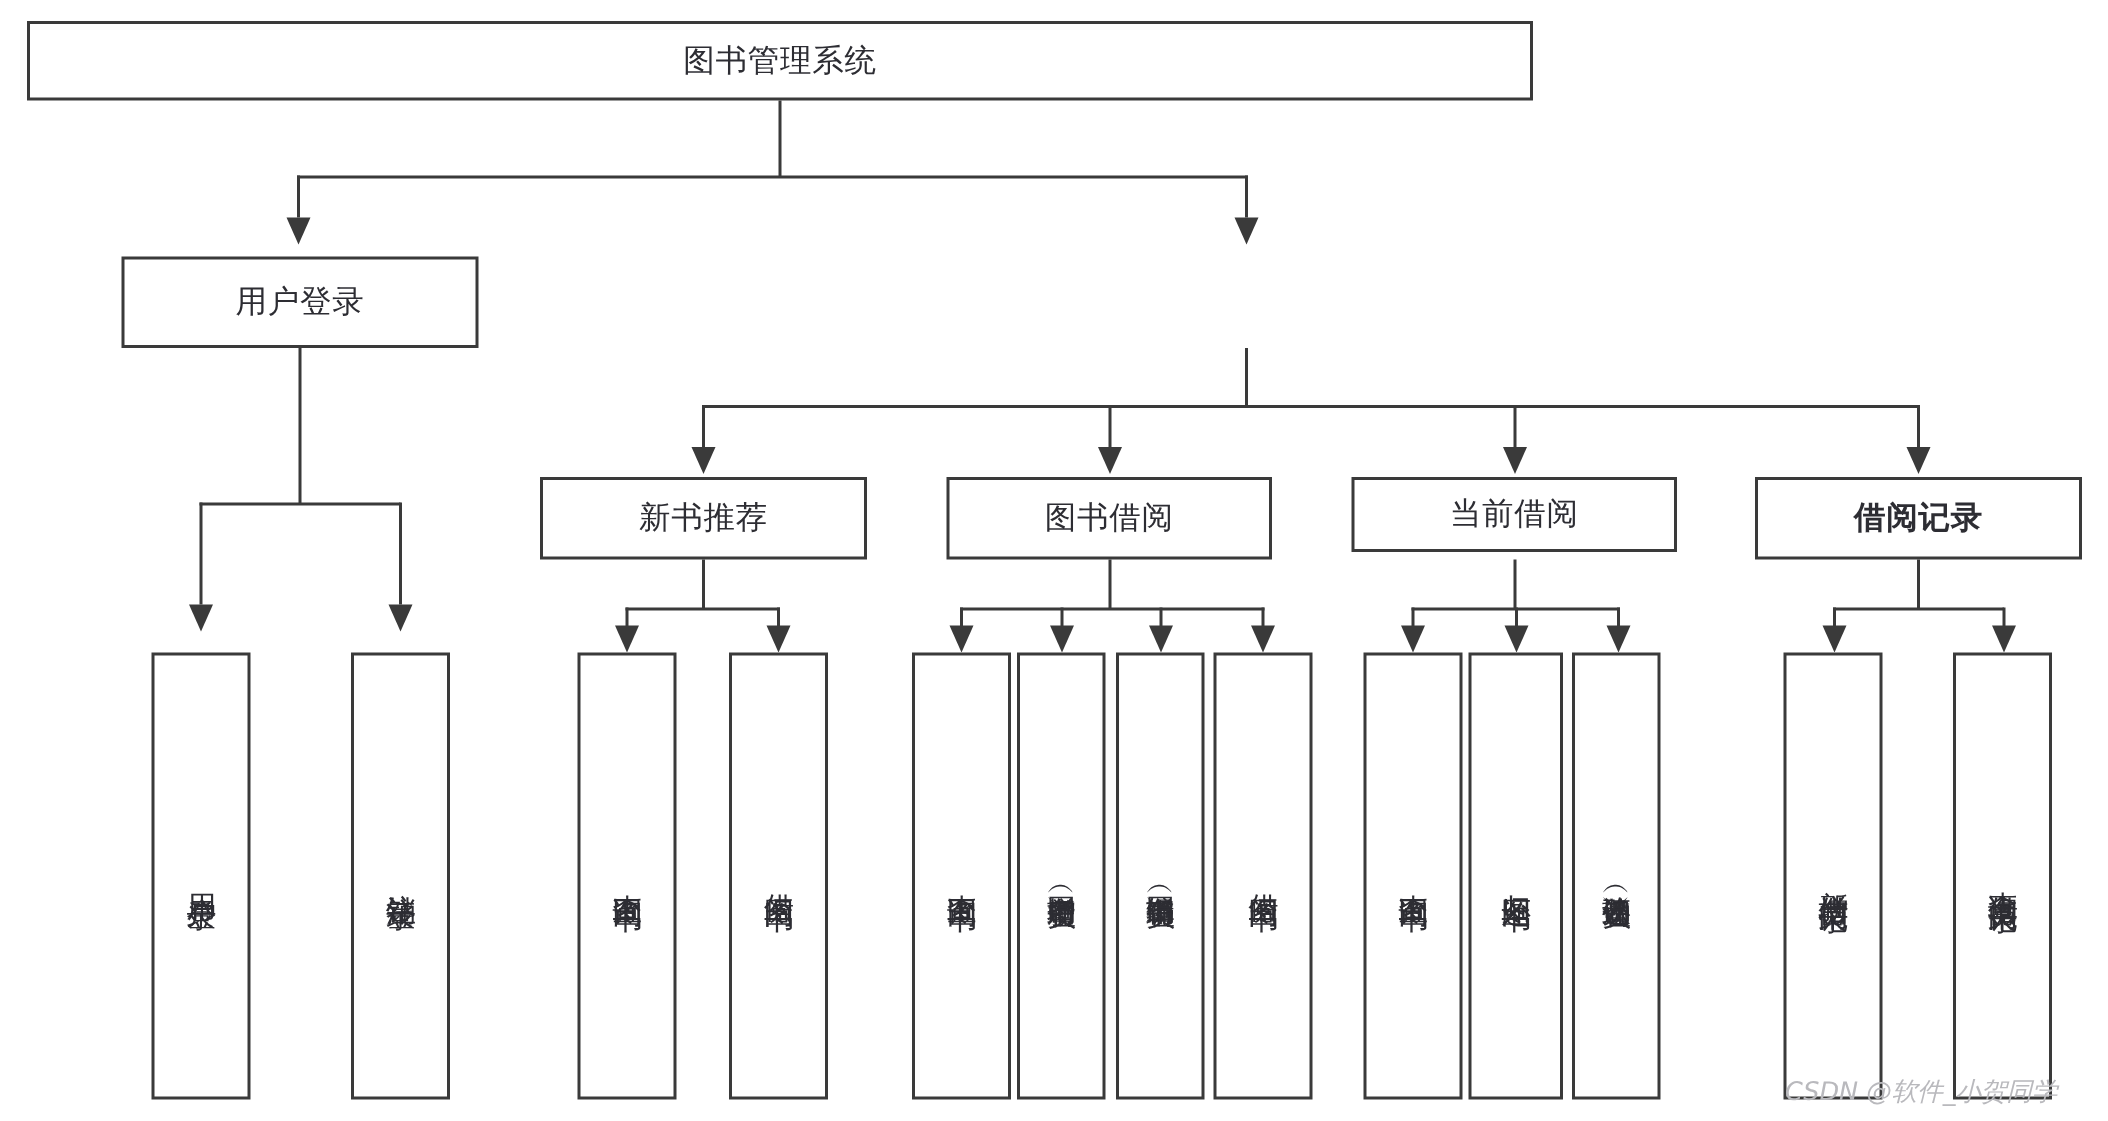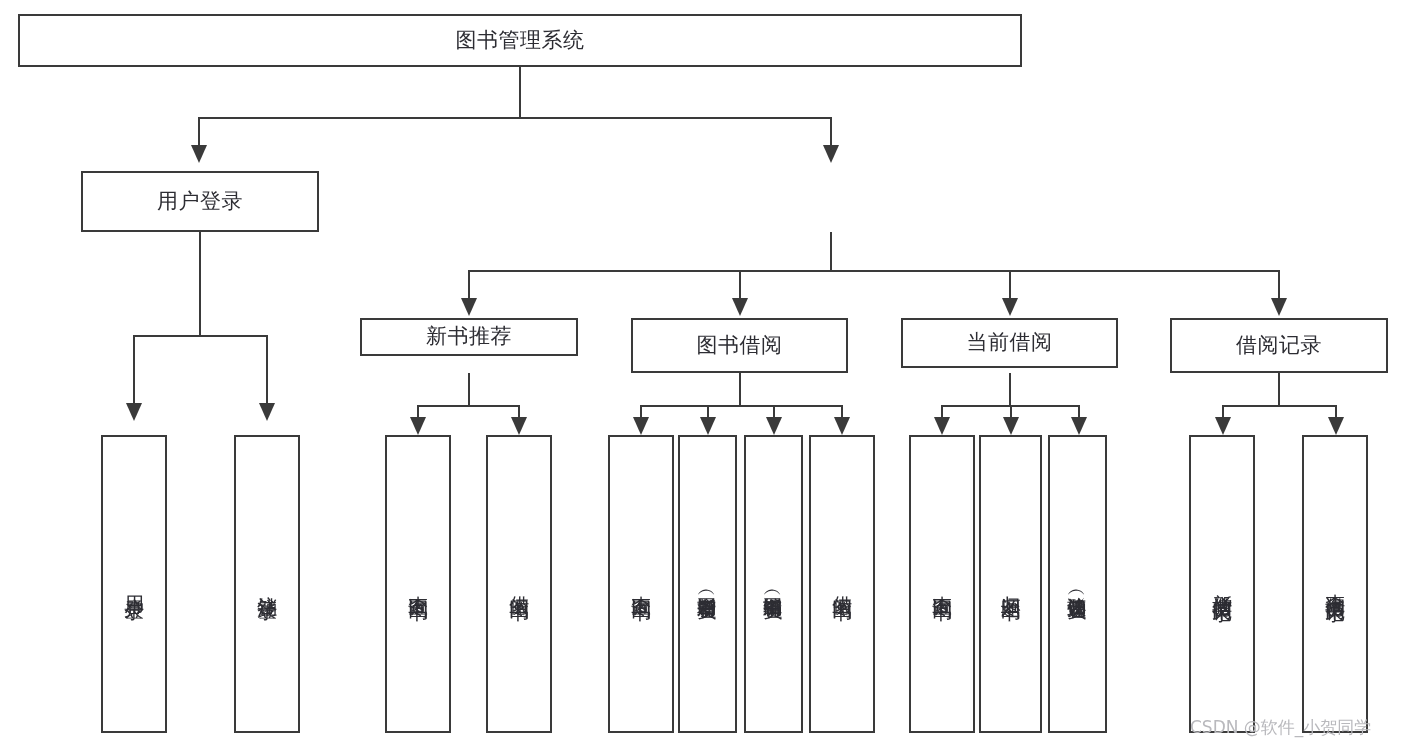--- a/index.html
+++ b/index.html
@@ -114,30 +114,30 @@
 
   <div class="ln v" style="left:468px; top:270px; width:2px; height:28px;"></div>
   <div class="arrow" style="left:461px; top:298px;"></div>
   <div class="ln v" style="left:739px; top:270px; width:2px; height:28px;"></div>
   <div class="arrow" style="left:732px; top:298px;"></div>
   <div class="ln v" style="left:1009px; top:270px; width:2px; height:28px;"></div>
   <div class="arrow" style="left:1002px; top:298px;"></div>
   <div class="ln v" style="left:1278px; top:270px; width:2px; height:28px;"></div>
   <div class="arrow" style="left:1271px; top:298px;"></div>
 
-  <div class="node horiz" style="left:360px; top:318px; width:218px; height:38px;">
+  <div class="node horiz" style="left:360px; top:318px; width:218px; height:55px;">
     <span class="label">新书推荐</span>
   </div>
   <div class="node horiz" style="left:631px; top:318px; width:217px; height:55px;align-items:center;">
     <span class="label">图书借阅</span>
   </div>
   <div class="node horiz" style="left:901px; top:318px; width:217px; height:50px;">
     <span class="label">当前借阅</span>
   </div>
-  <div class="node horiz" style="left:1170px; top:318px; width:218px; height:55px;">
+  <div class="node horiz" style="left:1170px; top:318px; width:218px; height:55px;font-weight:bold;">
     <span class="label">借阅记录</span>
   </div>
 
   <div class="ln v" style="left:468px; top:373px; width:2px; height:33px;"></div>
   <div class="ln h" style="left:417px; top:405px; width:103px; height:2px;"></div>
   <div class="ln v" style="left:417px; top:405px; width:2px; height:14px;"></div>
   <div class="arrow" style="left:410px; top:417px;"></div>
   <div class="ln v" style="left:518px; top:405px; width:2px; height:14px;"></div>
   <div class="arrow" style="left:511px; top:417px;"></div>
 
@@ -205,15 +205,15 @@
     <span class="label tight">确认归还（管理员）</span>
   </div>
 
   <div class="node vert" style="left:1189px; top:435px; width:66px; height:298px;">
     <span class="label">新增借阅记录</span>
   </div>
   <div class="node vert" style="left:1302px; top:435px; width:66px; height:298px;">
     <span class="label">查询借阅记录</span>
   </div>
 
-  <div id="watermark" style="left:1190px; top:716px;">CSDN @软件_小贺同学</div>
+  <div id="watermark" style="left:1190px; top:716px;font-style:italic;">CSDN @软件_小贺同学</div>
 
 </div>
 
 </body></html>

